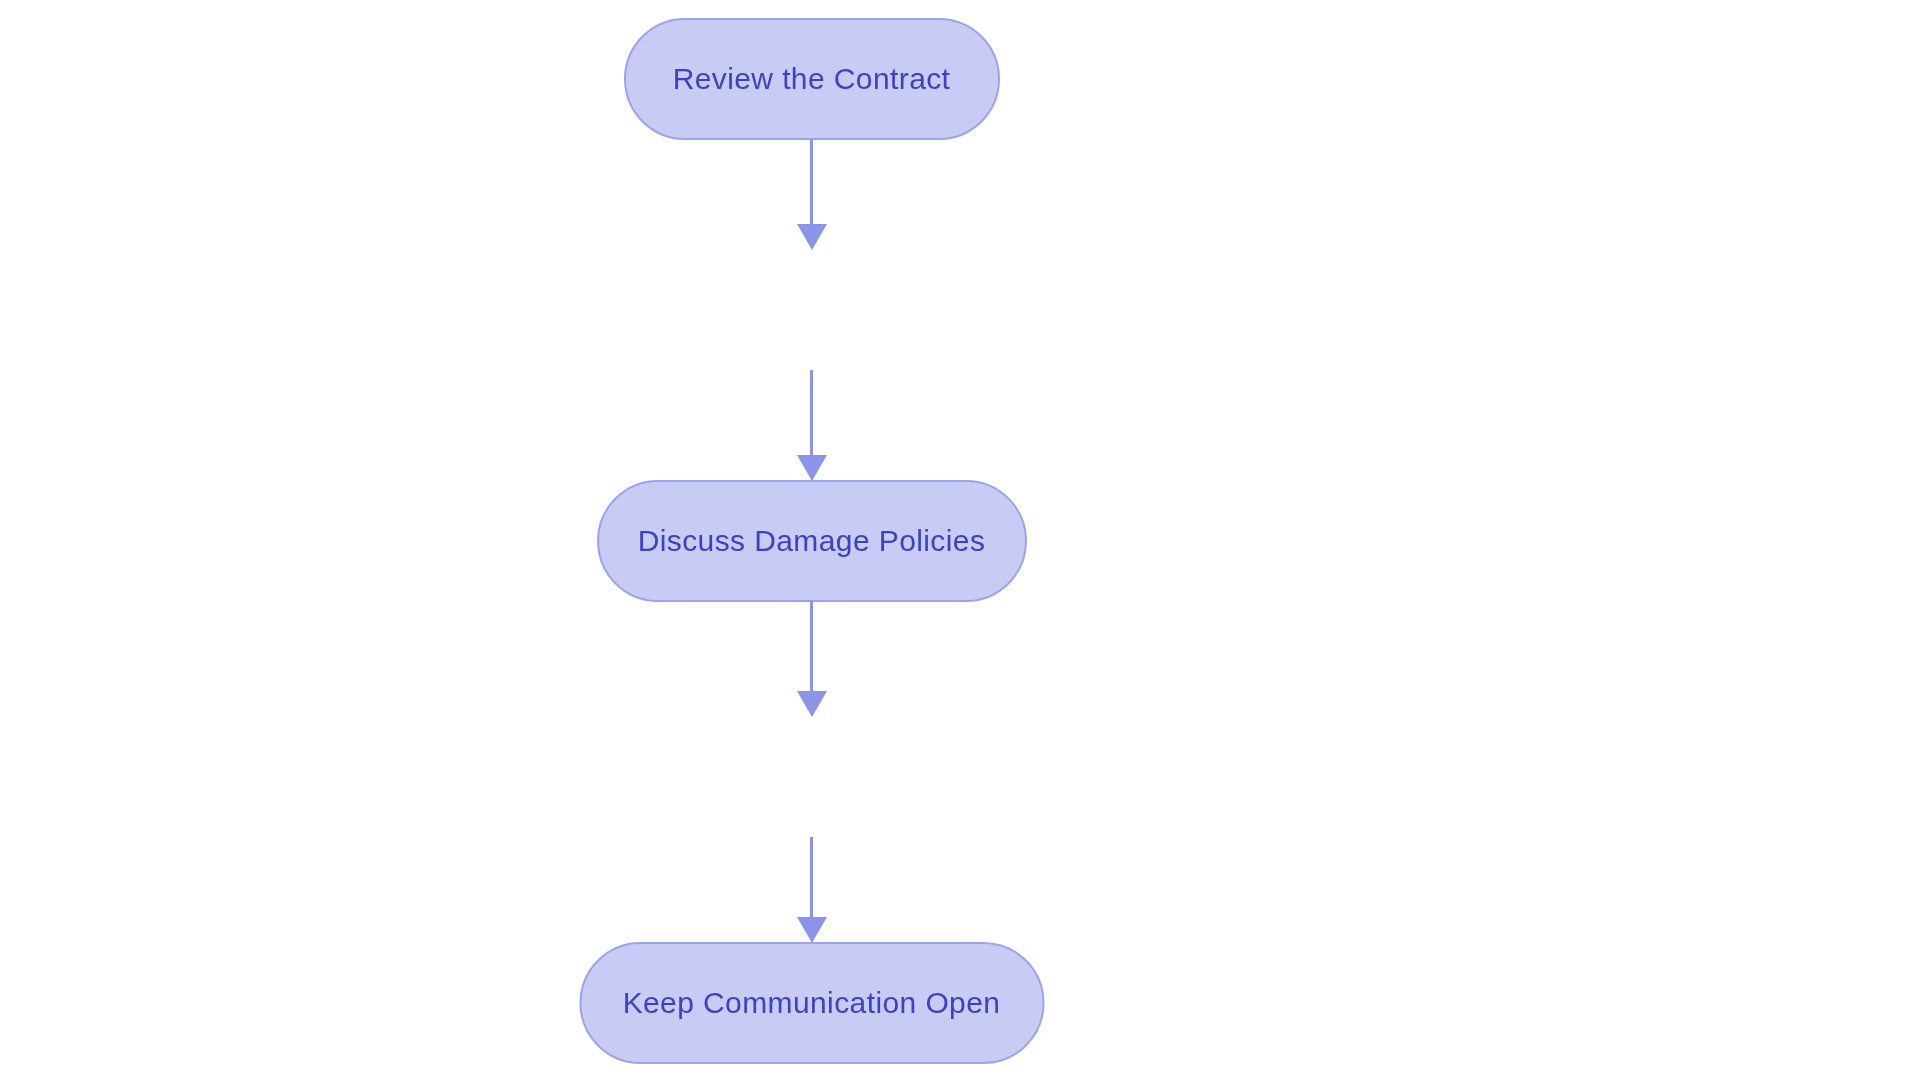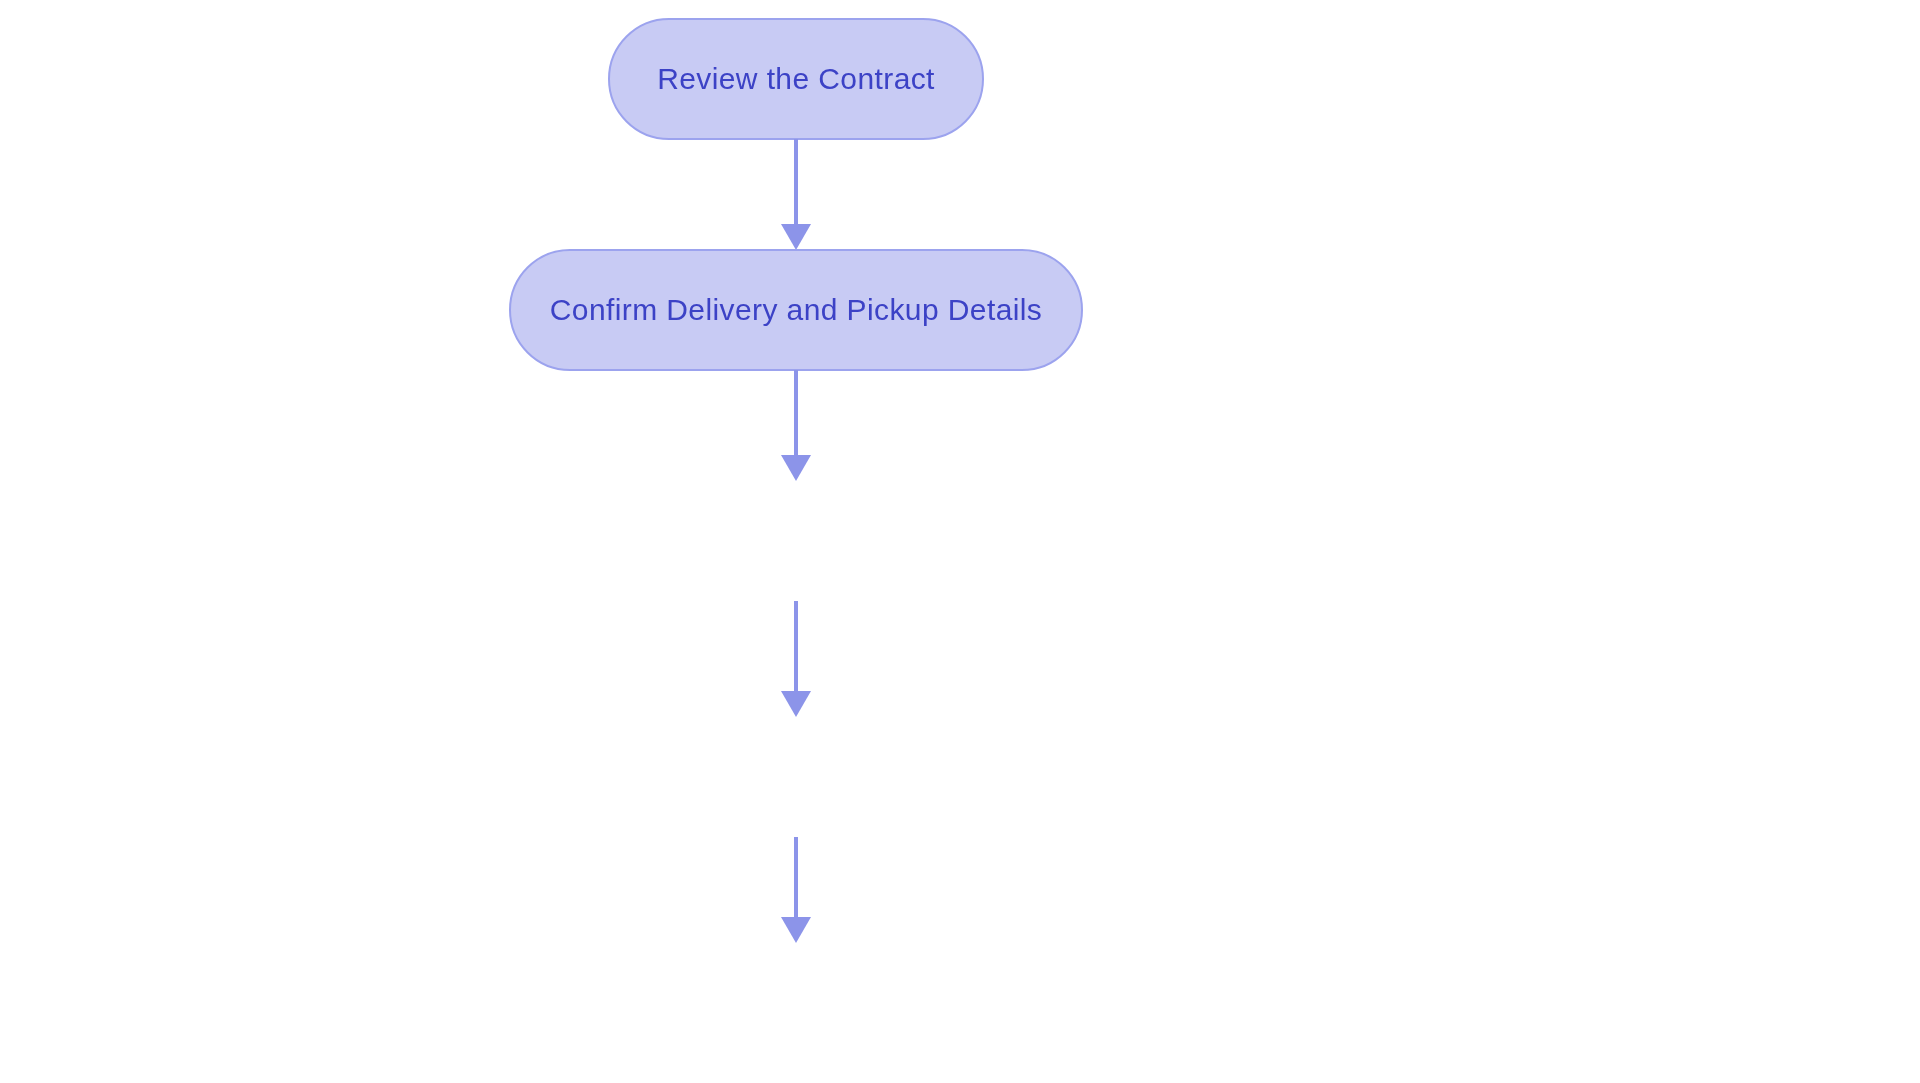--- a/index.html
+++ b/index.html
@@ -11,20 +11,21 @@
     height: 1083px;
     font-family: "Liberation Sans", sans-serif;
     background: #ffffff;
     overflow: hidden;
   }
   .canvas {
     position: relative;
     width: 1592px;
     height: 1083px;
     background: var(--background, #ffffff);
+    padding-left: 31px;
   }
   .node {
     position: absolute;
     left: 50%;
     transform: translateX(-50%);
     height: 122px;
     box-sizing: border-box;
     background: var(--node-fill, #c8cbf4);
     border: 2.5px solid var(--node-border, #9ca3ee);
     border-radius: 62px;
@@ -78,35 +79,38 @@
 
   <div class="node n1">
     <span class="label">Review the Contract</span>
   </div>
 
   <div class="arrow a1">
     <div class="line"></div>
     <div class="head"></div>
   </div>
 
-  <div class="node n2">
-    <span class="label">Confirm Delivery and Pickup Details</span>
-  </div>
 
   <div class="arrow a2">
     <div class="line"></div>
     <div class="head"></div>
   </div>
 
+  <div class="node n3">
+    <span class="label">Discuss Damage Policies</span>
+  </div>
 
   <div class="arrow a3">
     <div class="line"></div>
     <div class="head"></div>
   </div>
 
 
   <div class="arrow a4">
     <div class="line"></div>
     <div class="head"></div>
   </div>
 
+  <div class="node n5">
+    <span class="label">Keep Communication Open</span>
+  </div>
 
 </div>
 
 </body></html>

